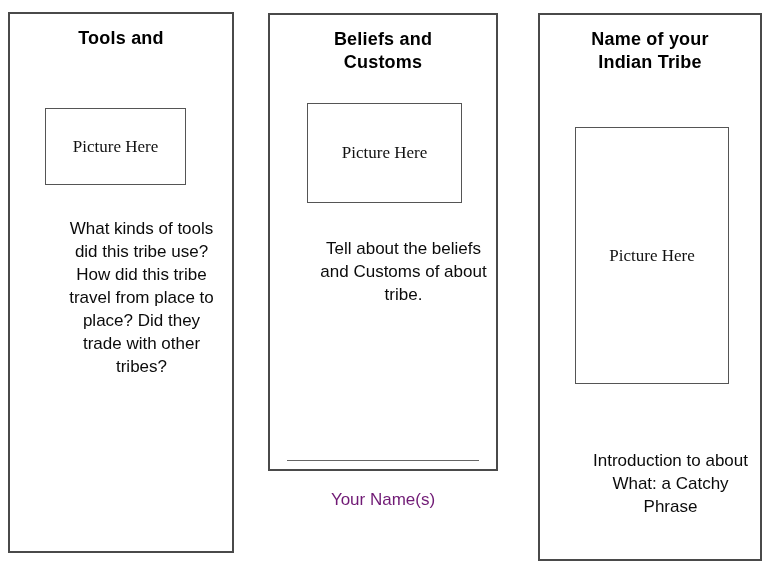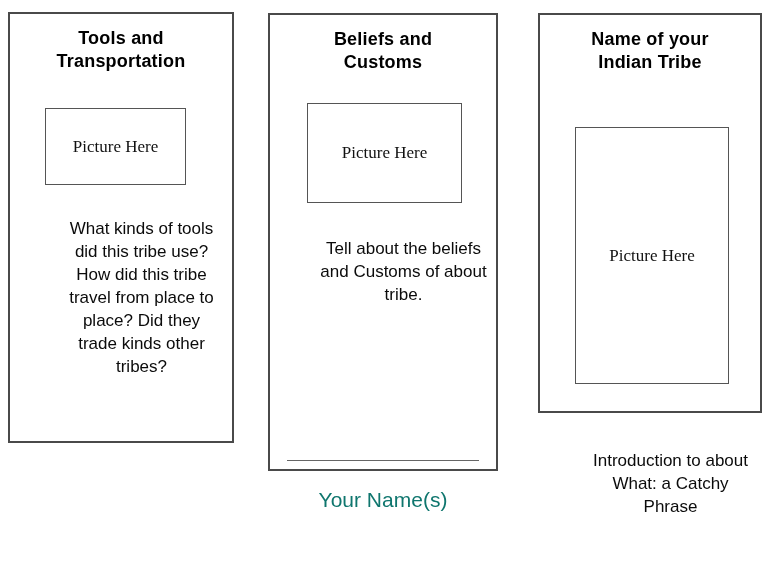--- a/index.html
+++ b/index.html
@@ -14,23 +14,23 @@
     font-family: "Liberation Sans", "DejaVu Sans", sans-serif;
     color: #000000;
     overflow: hidden;
   }
   .panel {
     position: absolute;
     box-sizing: border-box;
     background: #ffffff;
     border: 2px solid #4a4a4a;
   }
-  #panel-tools   { left: 8px;   top: 12px; width: 226px; height: 431px; }
+  #panel-tools   { left: 8px;   top: 12px; width: 226px; height: 541px; }
   #panel-beliefs { left: 268px; top: 13px; width: 230px; height: 458px; }
-  #panel-tribe   { left: 538px; top: 13px; width: 224px; height: 400px; }
+  #panel-tribe   { left: 538px; top: 13px; width: 224px; height: 548px; }
 
   .panel-title {
     position: absolute;
     top: 13px;
     left: 0;
     right: 0;
     text-align: center;
     font-weight: bold;
     font-size: 18px;
     line-height: 23px;
@@ -73,43 +73,42 @@
     width: 192px;
     height: 0;
     border-top: 1px solid #666666;
   }
   .name-block {
     position: absolute;
     left: 0;
     right: 0;
     top: 473px;
     text-align: center;
-    font-size: 21px;
+    font-size: 17px;
     line-height: 23px;
-    color: #0f766e;
+    color: #701a75;
   }
 </style>
 </head>
 <body>
 
 <div class="panel" id="panel-tools">
   <div class="panel-title">
     <div>Tools and</div>
-    <div>Transportation</div>
   </div>
   <div class="picture-box">
     <span>Picture Here</span>
   </div>
   <div class="body-text">
     <div>What kinds of tools</div>
     <div>did this tribe use?</div>
     <div>How did this tribe</div>
     <div>travel from place to</div>
     <div>place? Did they</div>
-    <div>trade kinds other</div>
+    <div>trade with other</div>
     <div>tribes?</div>
   </div>
 </div>
 
 <div class="panel" id="panel-beliefs">
   <div class="panel-title">
     <div>Beliefs and</div>
     <div>Customs</div>
   </div>
   <div class="picture-box">

